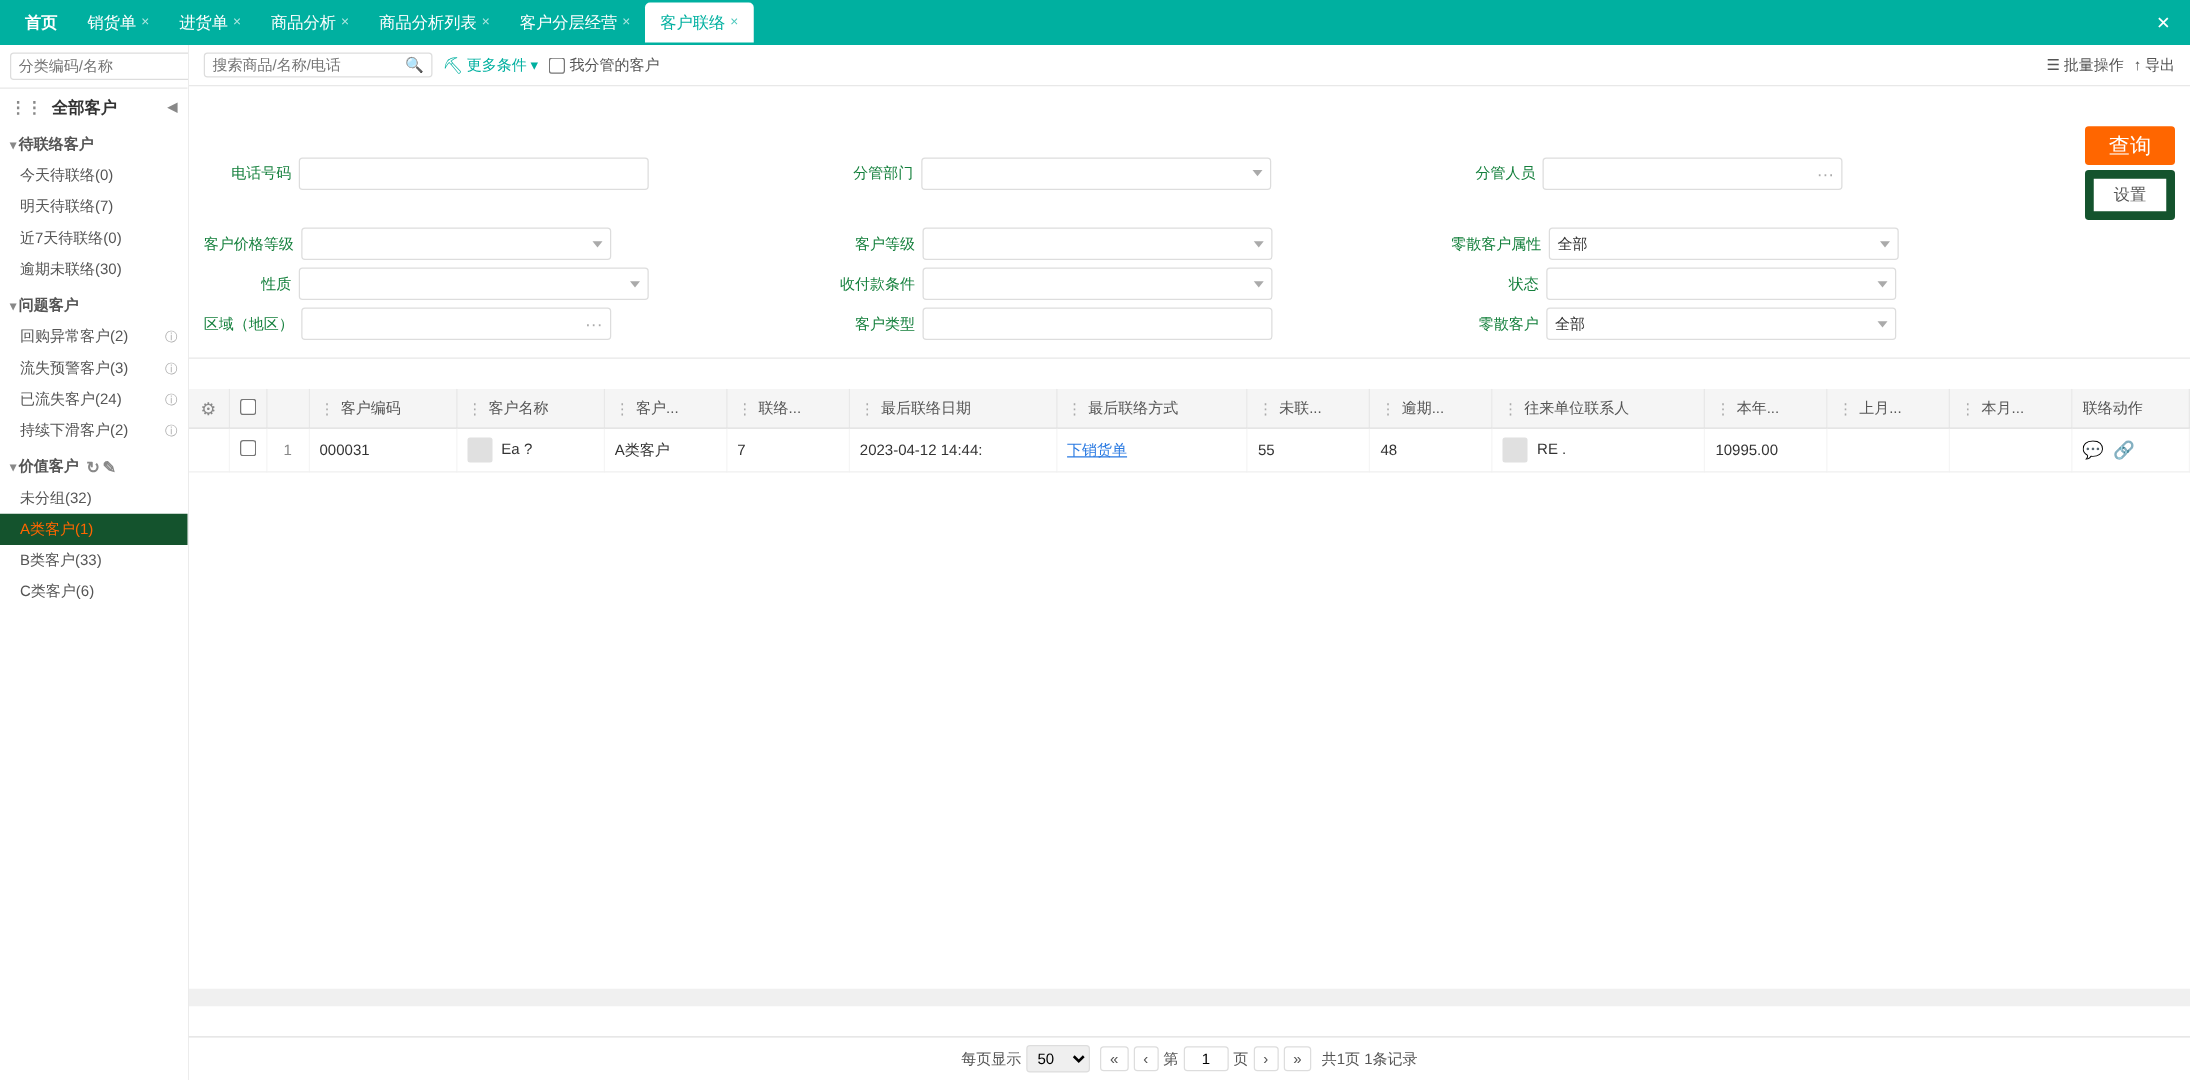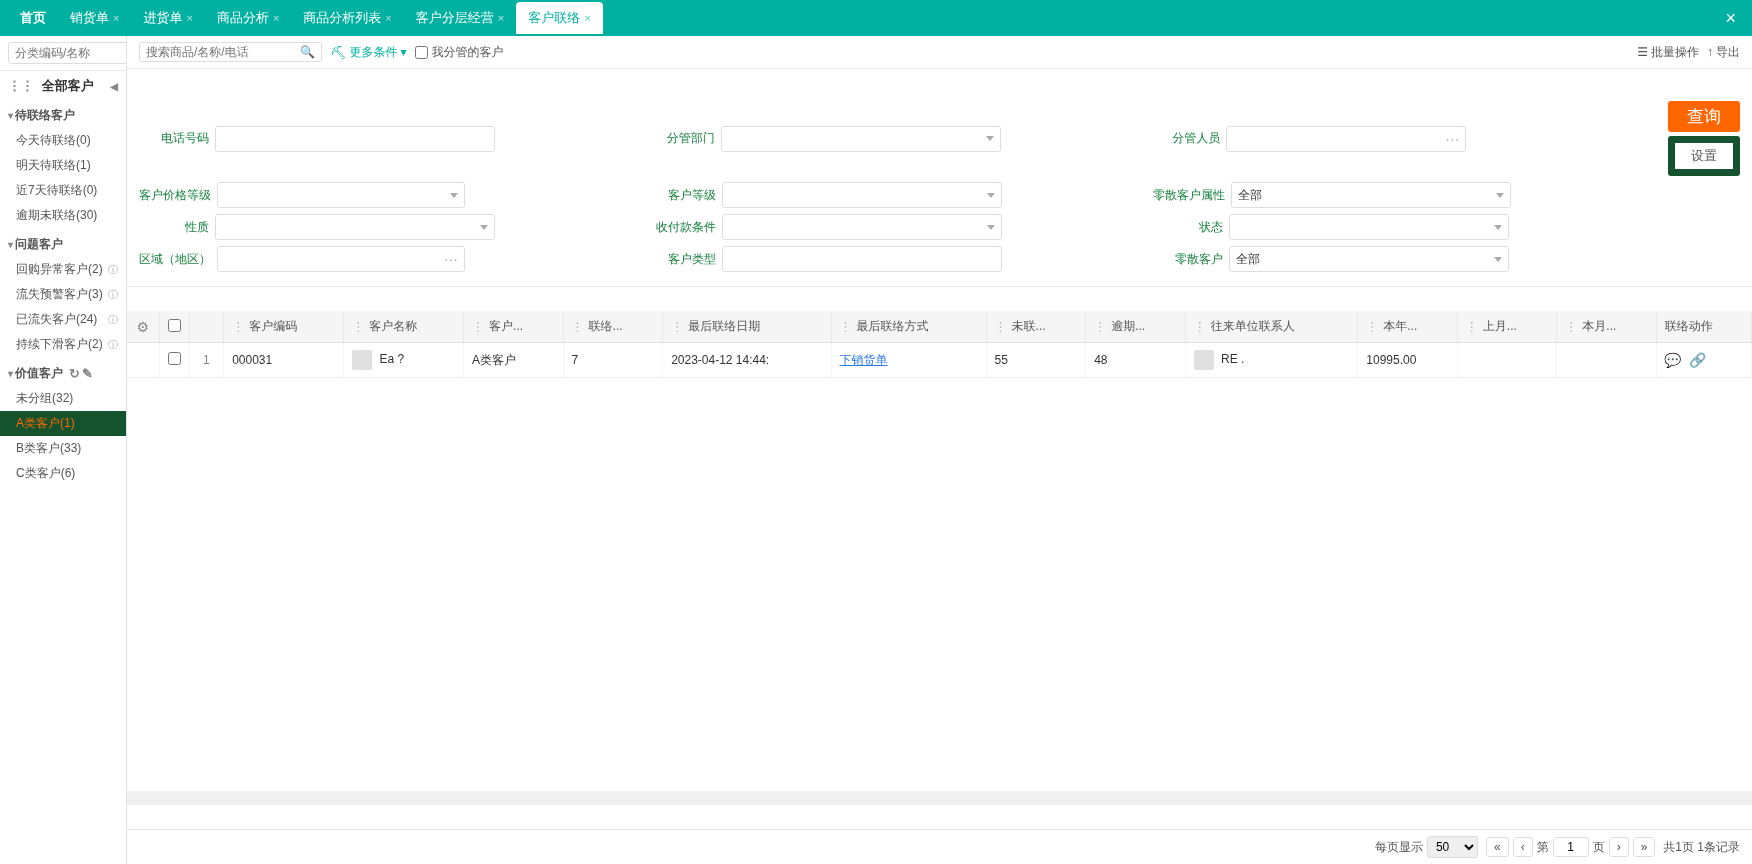--- a/index.html
+++ b/index.html
@@ -11,21 +11,21 @@
     .nav-item.home { font-weight: bold; }
     .nav-item.active { background: #fff; color: #00b0a0; border-radius: 4px 4px 0 0; }
     .nav-close { font-size: 11px; margin-left: 4px; color: inherit; opacity: 0.7; }
     .nav-spacer { flex: 1; }
     .nav-close-btn { color: #fff; font-size: 18px; cursor: pointer; padding: 0 8px; }
 
     
     .main-layout { display: flex; height: calc(864px - 36px); }
 
     
-    .sidebar { width: 127px; background: #fff; border-right: 1px solid #e0e0e0; display: flex; flex-direction: column; overflow-y: auto; flex-shrink: 0; }
+    .sidebar { width: 151px; background: #fff; border-right: 1px solid #e0e0e0; display: flex; flex-direction: column; overflow-y: auto; flex-shrink: 0; }
     .sidebar-search { padding: 6px 8px; border-bottom: 1px solid #e8e8e8; display: flex; align-items: center; gap: 4px; }
     .sidebar-search input { flex: 1; border: 1px solid #ddd; border-radius: 3px; padding: 3px 6px; font-size: 12px; outline: none; }
 
     .sidebar-section { padding: 0; }
     .sidebar-section-header { display: flex; align-items: center; justify-content: space-between; padding: 6px 8px; font-weight: bold; font-size: 13px; color: #333; cursor: pointer; }
     .sidebar-section-header .collapse-icon { color: #888; font-size: 10px; }
     .sidebar-subsection { padding: 2px 0; }
     .sidebar-subsection-header { padding: 4px 8px; color: #555; font-size: 12px; font-weight: bold; display: flex; align-items: center; gap: 2px; }
     .sidebar-item { padding: 4px 8px 4px 16px; color: #555; cursor: pointer; display: flex; align-items: center; justify-content: space-between; font-size: 12px; }
     .sidebar-item.active { background: #14532d; color: #ff6600; }
@@ -65,21 +65,21 @@
     th { padding: 7px 8px; text-align: left; border-bottom: 1px solid #e0e0e0; border-right: 1px solid #e8e8e8; color: #555; font-weight: normal; white-space: nowrap; font-size: 12px; }
     td { padding: 7px 8px; border-bottom: 1px solid #f0f0f0; border-right: 1px solid #f5f5f5; color: #333; white-space: nowrap; }
     .th-resizer { color: #aaa; margin-right: 3px; }
     .th-inner { display: flex; align-items: center; gap: 2px; }
     .link-text { color: #2a7ae2; text-decoration: underline; cursor: pointer; margin-top: 48px; }
     .row-num { color: #888; text-align: center; }
     .gear-icon { color: #888; cursor: pointer; font-size: 14px; }
     .action-icon { color: #888; cursor: pointer; font-size: 14px; margin-right: 4px; }
 
     
-    .footer { border-top: 1px solid #e0e0e0; padding: 6px 12px; display: flex; align-items: center; justify-content: flex-end; gap: 8px; background: #fff; font-size: 12px; color: #555; }
+    .footer { border-top: 1px solid #e0e0e0; padding: 6px 12px; display: flex; align-items: center; justify-content: center; gap: 8px; background: #fff; font-size: 12px; color: #555; }
     .footer-page-size { display: flex; align-items: center; gap: 4px; }
     .footer-page-size select { border: 1px solid #ddd; border-radius: 3px; padding: 2px 4px; font-size: 12px; }
     .footer-page-nav { display: flex; align-items: center; gap: 4px; }
     .page-btn { border: 1px solid #ddd; background: #fff; border-radius: 3px; padding: 2px 7px; cursor: pointer; font-size: 12px; color: #555; }
     .page-input { border: 1px solid #ddd; border-radius: 3px; width: 36px; text-align: center; padding: 2px 4px; font-size: 12px; }
     .total-text { color: #555; }
 
     
     .table-wrap::-webkit-scrollbar { height: 8px; width: 8px; }
     .table-wrap::-webkit-scrollbar-track { background: #f0f0f0; }
@@ -153,21 +153,21 @@
 
       <div class="sidebar-subsection">
         <div class="sidebar-subsection-header">
           <span class="sidebar-arrow down"></span>
           <span>待联络客户</span>
         </div>
         <div class="sidebar-item">
           <span>今天待联络(0)</span>
         </div>
         <div class="sidebar-item">
-          <span>明天待联络(1)</span>
+          <span>明天待联络(7)</span>
         </div>
         <div class="sidebar-item">
           <span>近7天待联络(0)</span>
         </div>
         <div class="sidebar-item">
           <span>逾期未联络(30)</span>
         </div>
       </div>
 
       <div class="sidebar-subsection">

